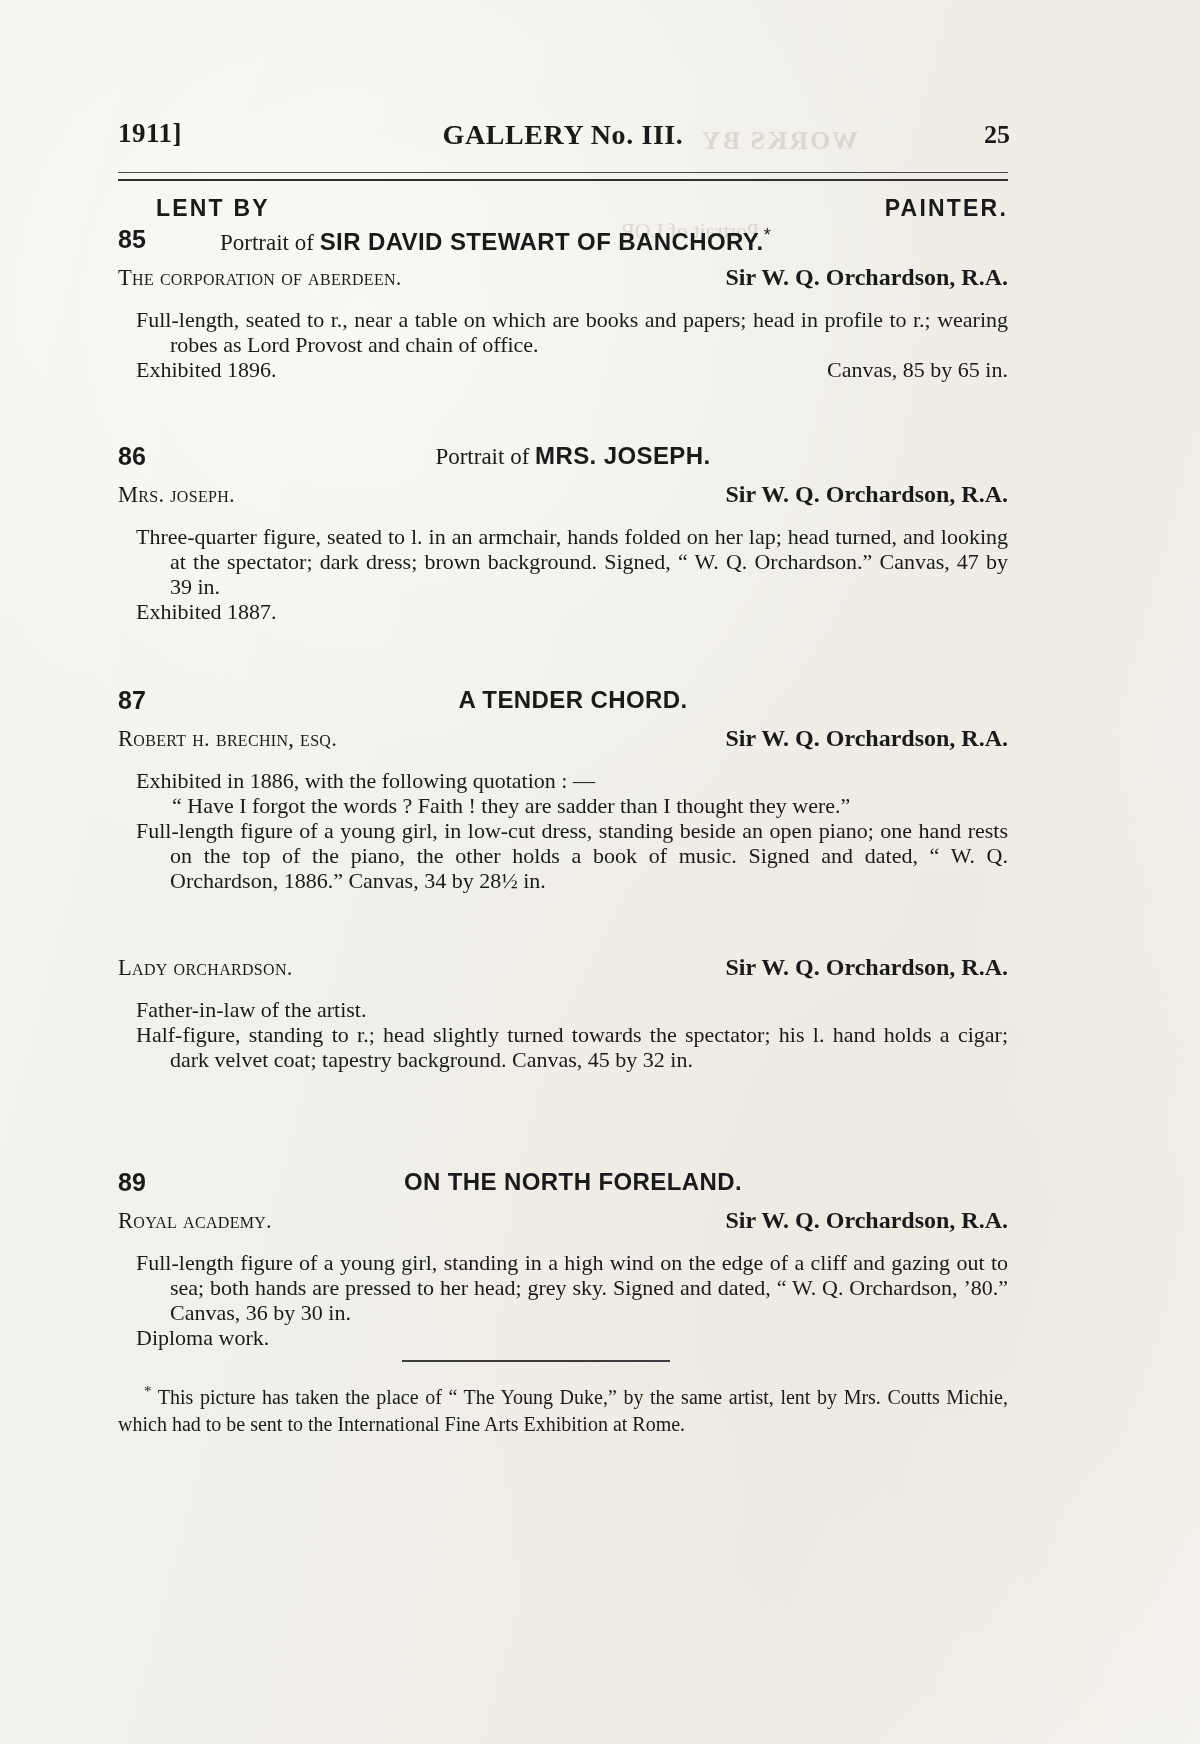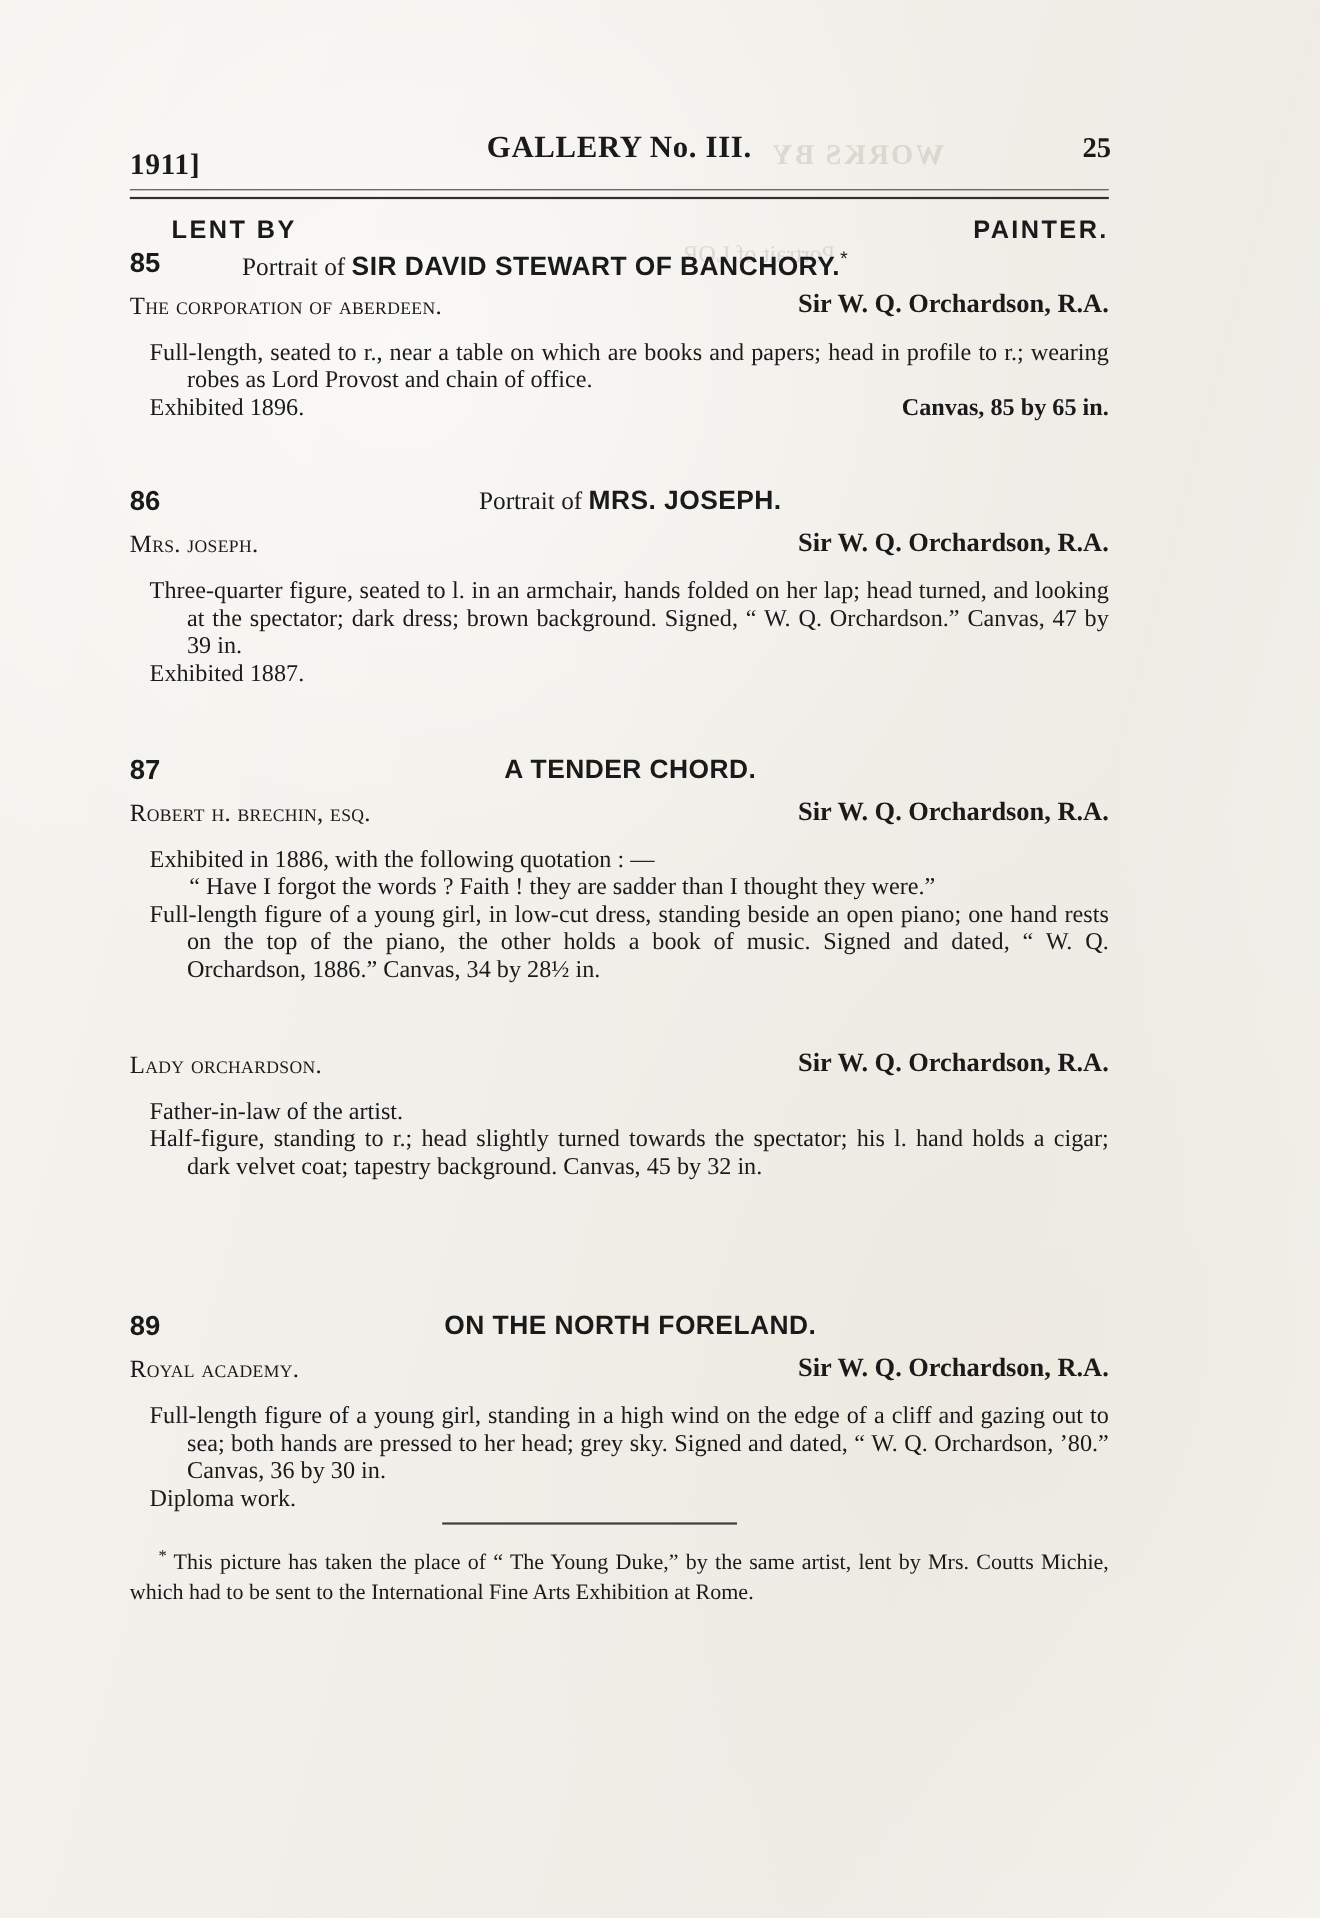--- a/index.html
+++ b/index.html
@@ -35,21 +35,21 @@
   }
 
   
   .runhead {
     position: relative;
     height: 46px;
   }
   .runhead .year {
     position: absolute;
     left: 0;
-    top: 16px;
+    top: 0;
     font-family: "Liberation Serif", serif;
     font-weight: bold;
     font-size: 27px;
     letter-spacing: 0.5px;
   }
   .runhead .gallery {
     position: absolute;
     left: 0;
     right: 0;
     top: 1px;
@@ -88,21 +88,21 @@
   }
   .colheads .lent  { position: absolute; left: 38px;  top: 0; }
   .colheads .paint { position: absolute; right: 0;    top: 0; }
 
   
   .entry { position: relative; }
   .entry.sp-85 { margin-top: -2px; }
   .entry.sp-86 { margin-top: 60px; }
   .entry.sp-87 { margin-top: 62px; }
   .entry.sp-88 { margin-top: 62px; }
-  .entry.sp-89 { margin-top: 120px; }
+  .entry.sp-89 { margin-top: 96px; }
 
   .titleline {
     position: relative;
     height: 36px;
   }
   .titleline .num {
     position: absolute;
     left: 0;
     top: 0;
     font-family: "Liberation Sans", sans-serif;
@@ -195,21 +195,20 @@
   
   .splitline {
     position: relative;
     margin-left: 18px;
   }
   .splitline .right {
     position: absolute;
     right: 0;
     top: 0;
     white-space: nowrap;
-    font-weight: bold;
   }
 
   
   .foot-rule {
     width: 268px;
     margin: 10px 0 0 284px;
     border-top: 2px solid #2a2a2a;
     opacity: 0.9;
   }
   .footnote {

